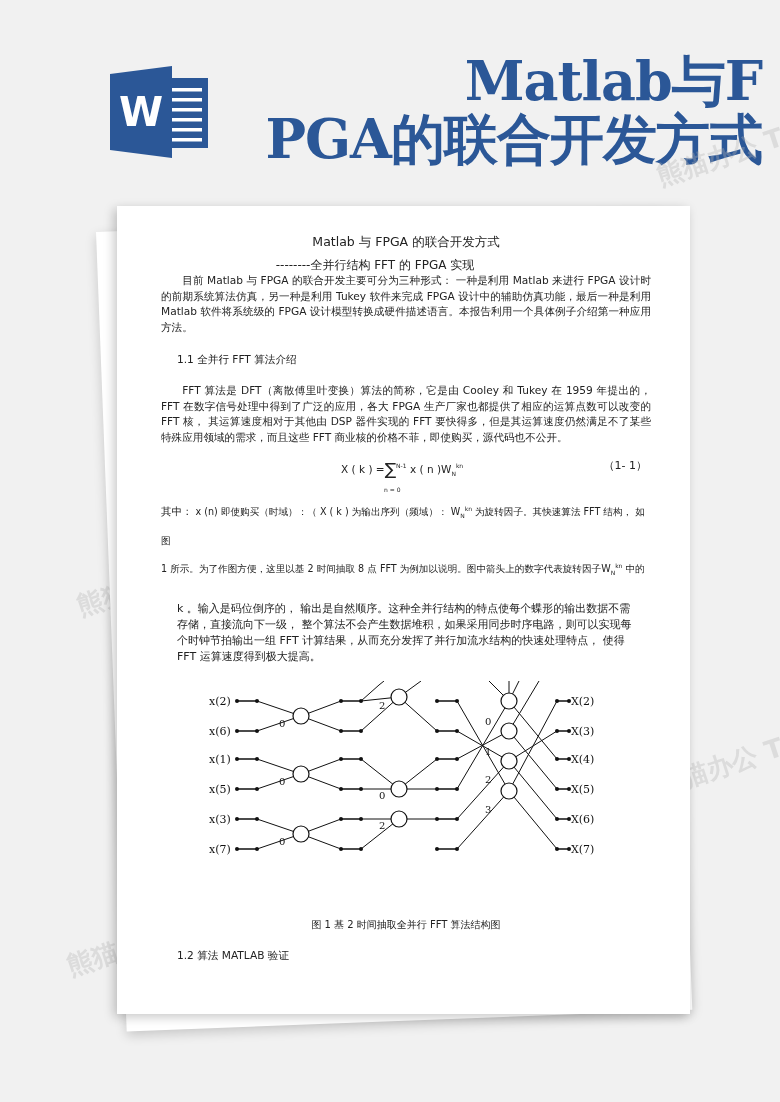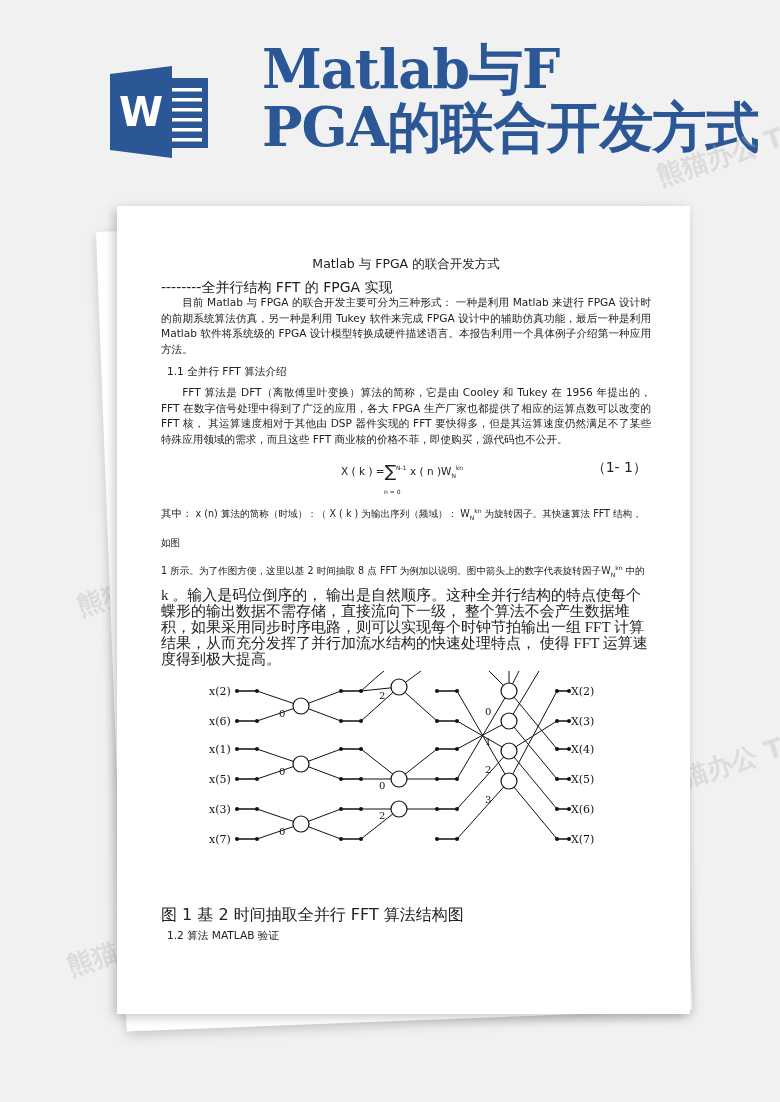--- a/index.html
+++ b/index.html
@@ -1,38 +1,38 @@
 <!DOCTYPE html>
 <html><head>
 <meta charset="utf-8">
 <style>
   html,body{margin:0;padding:0;}
   body{width:780px;height:1102px;background:#f1f1f1;position:relative;overflow:hidden;font-family:"DejaVu Sans","Liberation Sans",sans-serif;}
   .header{position:absolute;left:0;top:0;width:780px;height:200px;}
   .word-icon{position:absolute;left:108px;top:66px;width:104px;height:92px;}
-  .main-title{position:absolute;left:262px;top:40px;width:500px;font-family:"DejaVu Serif","Liberation Serif",serif;font-weight:bold;color:#2b5797;font-size:54px;line-height:58px;letter-spacing:-1px;}
+  .main-title{position:absolute;left:262px;top:52px;width:500px;font-family:"DejaVu Serif","Liberation Serif",serif;font-weight:bold;color:#2b5797;font-size:54px;line-height:58px;letter-spacing:-1px;text-align:right;}
   .page-back{position:absolute;left:96px;top:232px;width:566px;height:800px;background:#fff;transform:rotate(-2.2deg);transform-origin:left top;box-shadow:0 4px 12px rgba(0,0,0,0.18);}
   .page-front{position:absolute;left:117px;top:206px;width:573px;height:808px;background:#fff;box-shadow:-3px 3px 10px rgba(0,0,0,0.22);}
-  .doc{position:absolute;left:44px;top:46px;width:490px;color:#222;font-family:"DejaVu Sans","Liberation Sans",sans-serif;font-size:10.6px;line-height:15.6px;}
+  .doc{position:absolute;left:44px;top:24px;width:490px;color:#222;font-family:"DejaVu Sans","Liberation Sans",sans-serif;font-size:10.6px;line-height:15.6px;}
   .doc-title{text-align:center;font-size:12.5px;margin:4px 0 8px 0;}
-  .doc-subtitle{text-align:left;padding-right:62px;font-size:14px;}
+  .doc-subtitle{text-align:center;padding-right:62px;font-size:12px;}
   .p{text-indent:2em;text-align:justify;margin:0;}
-  .h{margin:6px;}
+  .h{margin:16px;}
   .formula{position:relative;height:44px;margin-top:6px;}
   .formula .eq{position:absolute;left:180px;top:6px;font-size:10.5px;}
   .formula .eq .sigma{font-size:17px;vertical-align:-2px;}
   .formula .eq sub,.formula .eq sup{font-size:6px;}
   .formula .sumidx{position:absolute;left:223px;top:30px;font-size:6px;}
-  .formula .num{position:absolute;right:4px;top:6px;font-size:14px;}
+  .formula .num{position:absolute;right:4px;top:6px;font-size:11px;}
   .where{font-size:9.6px;line-height:25px;margin:0;}
   .where .lbl{font-family:Liberation Mono, monospace;font-size:10.5px;}
-  .small{font-size:15px;line-height:16px;margin:0;font-family:Liberation Serif, serif;}
+  .small{font-size:11px;line-height:16px;margin:16px;}
   .fig{position:relative;height:218px;margin-top:4px;}
   .fig svg{position:absolute;left:48px;top:0;}
-  .caption{font-size:16px;margin-top:18px;margin-bottom:4px;}
+  .caption{text-align:center;font-size:10px;margin-top:18px;margin-bottom:4px;}
   .wm{position:absolute;color:rgba(180,180,180,0.35);font-size:26px;font-weight:bold;transform:rotate(-18deg);white-space:nowrap;pointer-events:none;}
 </style>
 </head>
 <body>
 
 <div class="header">
   <svg class="word-icon" viewBox="0 0 104 92">
     <rect x="46" y="12" width="54" height="70" fill="#2b5797"></rect>
     <g fill="#fff">
       <rect x="56" y="22" width="38" height="3.5"></rect>
@@ -57,29 +57,29 @@
 <div class="wm" style="left:60px;top:900px;">熊猫办公 TUKUPPT.COM</div>
 
 <div class="page-back"></div>
 
 <div class="page-front">
   <div class="doc">
     <div class="doc-title">Matlab 与  FPGA 的联合开发方式</div>
     <div class="doc-subtitle">--------全并行结构  FFT 的  FPGA 实现</div>
     <p class="p">目前  Matlab 与  FPGA 的联合开发主要可分为三种形式：  一种是利用  Matlab 来进行  FPGA 设计时的前期系统算法仿真，另一种是利用  Tukey 软件来完成  FPGA 设计中的辅助仿真功能，最后一种是利用  Matlab 软件将系统级的  FPGA 设计模型转换成硬件描述语言。本报告利用一个具体例子介绍第一种应用方法。</p>
     <p class="h">1.1 全并行  FFT 算法介绍</p>
-    <p class="p">FFT 算法是  DFT（离散傅里叶变换）算法的简称，它是由  Cooley 和  Tukey 在  1956 年提出的，FFT 在数字信号处理中得到了广泛的应用，各大  FPGA 生产厂家也都提供了相应的运算点数可以改变的  FFT 核，  其运算速度相对于其他由  DSP 器件实现的  FFT 要快得多，但是其运算速度仍然满足不了某些特殊应用领域的需求，而且这些  FFT 商业核的价格不菲，即使购买，源代码也不公开。</p>
+    <p class="p">FFT 算法是  DFT（离散傅里叶变换）算法的简称，它是由  Cooley 和  Tukey 在  1959 年提出的，FFT 在数字信号处理中得到了广泛的应用，各大  FPGA 生产厂家也都提供了相应的运算点数可以改变的  FFT 核，  其运算速度相对于其他由  DSP 器件实现的  FFT 要快得多，但是其运算速度仍然满足不了某些特殊应用领域的需求，而且这些  FFT 商业核的价格不菲，即使购买，源代码也不公开。</p>
 
     <div class="formula">
       <span class="eq"><span>X ( k ) =</span><span class="sigma">∑</span><sup>N-1</sup><span> x ( n )W</span><sub>N</sub><sup>kn</sup></span>
       <span class="sumidx">n = 0</span>
       <span class="num">（1- 1）</span>
     </div>
 
-    <p class="where"><span class="lbl">其中：</span><span> x (n) 算法的简称（时域）：（ X ( k ) 为输出序列（频域）：  W</span><sub style="font-size:6px">N</sub><sup style="font-size:6px">kn</sup><span> 为旋转因子。其快速算法  FFT 结构，  如图</span></p>
+    <p class="where"><span class="lbl">其中：</span><span> x (n) 即使购买（时域）：（ X ( k ) 为输出序列（频域）：  W</span><sub style="font-size:6px">N</sub><sup style="font-size:6px">kn</sup><span> 为旋转因子。其快速算法  FFT 结构，  如图</span></p>
     <p class="where"><span>1 所示。为了作图方便，这里以基  2 时间抽取  8 点  FFT 为例加以说明。图中箭头上的数字代表旋转因子W</span><sub style="font-size:6px">N</sub><sup style="font-size:6px">kn</sup><span> 中的</span></p>
     <p class="small">k  。输入是码位倒序的，  输出是自然顺序。这种全并行结构的特点使每个蝶形的输出数据不需存储，直接流向下一级，  整个算法不会产生数据堆积，如果采用同步时序电路，则可以实现每个时钟节拍输出一组  FFT 计算结果，从而充分发挥了并行加流水结构的快速处理特点，  使得  FFT 运算速度得到极大提高。</p>
 
     <div class="fig">
       <svg width="400" height="180" viewBox="0 0 400 180">
         <defs>
           <marker id="dot" markerWidth="4" markerHeight="4" refX="2" refY="2">
               <circle cx="2" cy="2" r="2" fill="#111"></circle>
             </marker>
         </defs>

